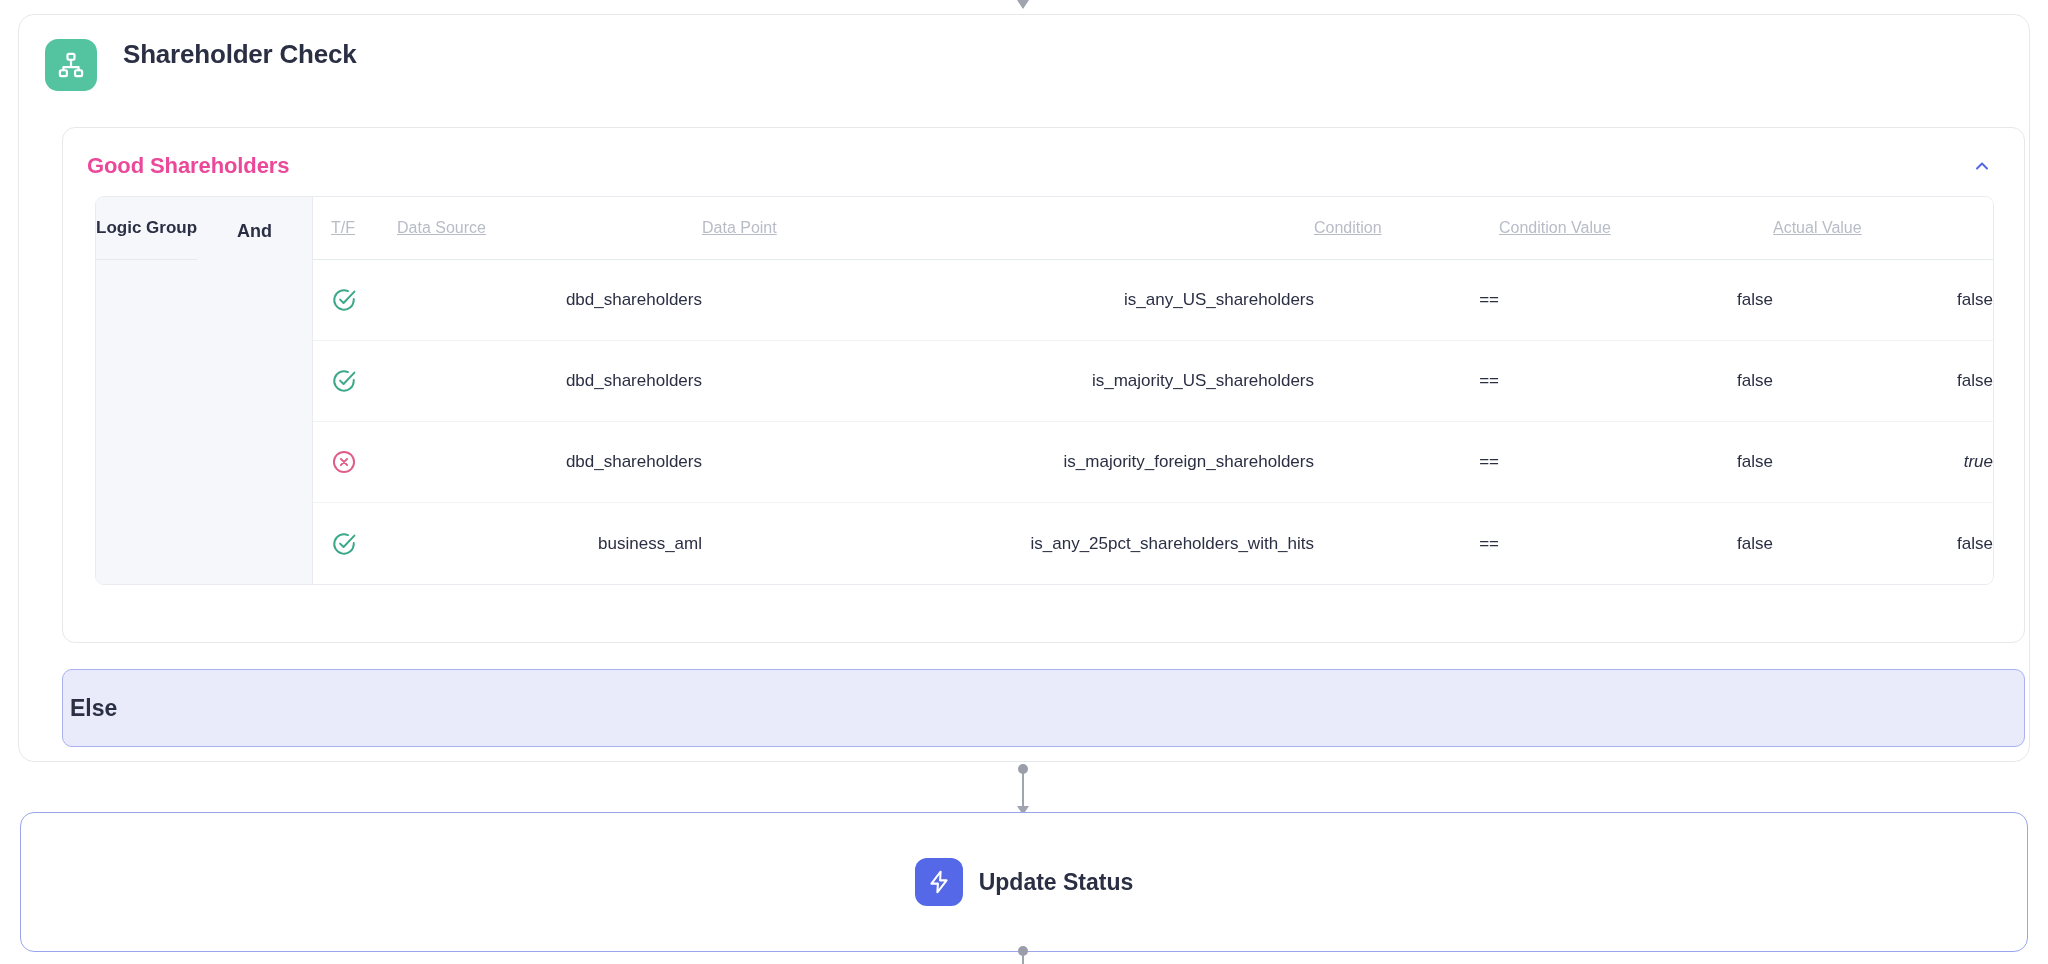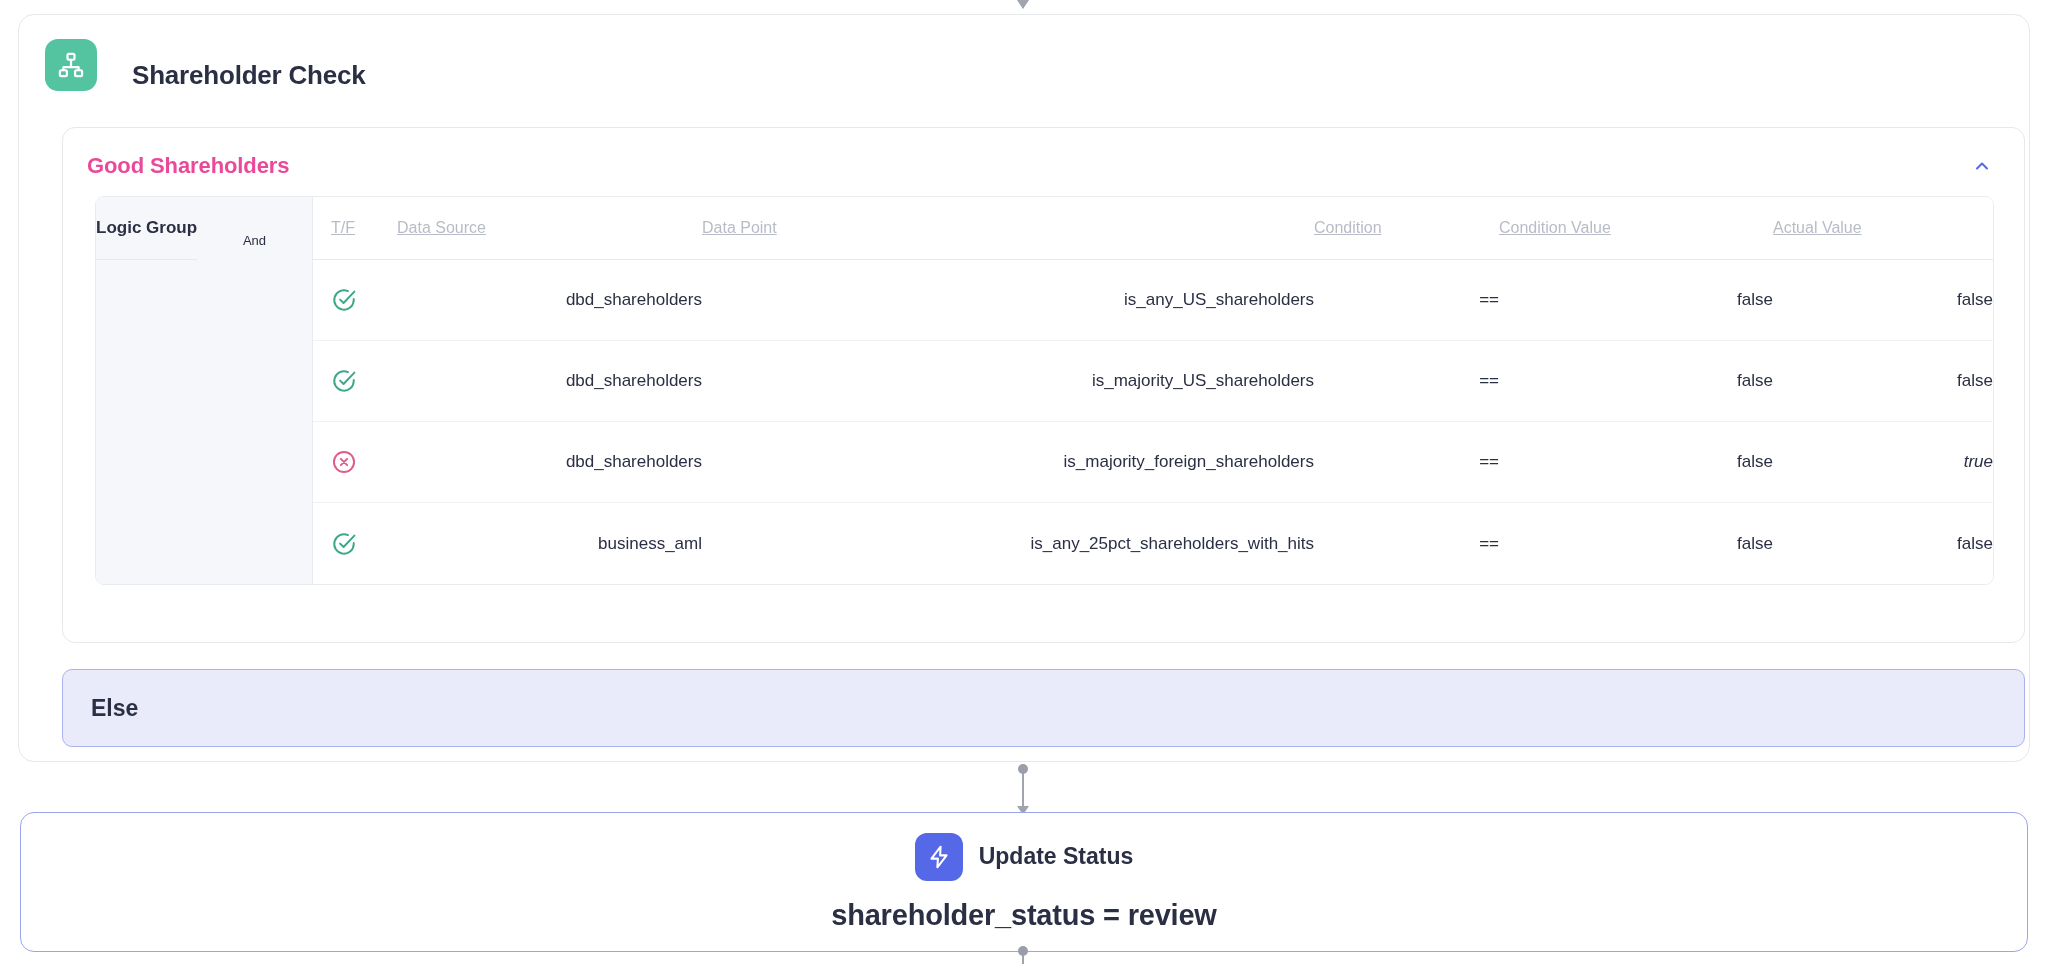--- a/index.html
+++ b/index.html
@@ -53,22 +53,22 @@
     width: 2012px;
     height: 748px;
     background: #ffffff;
     border: 1.5px solid #e6e8ec;
     border-radius: 16px;
   }
 
   
   .node-header {
     display: flex;
-    align-items: flex-end;
-    gap: 35px;
+    align-items: flex-start;
+    gap: 26px;
     padding: 24px 26px 10px 26px;
   }
   .node-icon {
     width: 52px; height: 52px;
     border-radius: 13px;
     background: #54c3a0;
     display: flex;
     align-items: center;
     justify-content: center;
     flex: 0 0 auto;
@@ -141,24 +141,23 @@
     color: #2b2f44;
     border-bottom: 1px solid #e4ece9;
   }
   .logic-body {
     flex: 1;
     display: flex;
     justify-content: center;
     padding-top: 24px;
   }
   .logic-op {
-    font-size: 13px;
-    font-weight: 400;
-    color: #2b2f44;
-    margin-top: 12px;
+    font-size: 18px;
+    font-weight: 700;
+    color: #2b2f44;
   }
 
   .rows-col {
     flex: 1;
     background: #ffffff;
   }
   .rows-head {
     display: flex;
     align-items: center;
     height: 63px;
@@ -200,21 +199,21 @@
     position: absolute;
     left: 43px;
     top: 654px;
     width: 1963px;
     height: 78px;
     background: #e9ebfa;
     border: 1.5px solid #a9b2ee;
     border-radius: 10px;
     display: flex;
     align-items: center;
-    padding-left: 28px;
+    padding-left: 7px;
   }
   .else-label {
     font-size: 23px;
     font-weight: 700;
     color: #2b2f44;
   }
 
   
   .action-node {
     position: absolute;
@@ -383,20 +382,19 @@
 
   <div class="action-node">
     <div class="action-head">
       <div class="action-icon">
         <svg width="26" height="26" viewBox="0 0 24 24" fill="none" stroke="#ffffff" stroke-width="1.9" stroke-linecap="round" stroke-linejoin="round">
           <polygon points="13.5 2.5 5 13.5 11 13.5 10.5 21.5 19 10.5 13 10.5 13.5 2.5"></polygon>
         </svg>
       </div>
       <div class="action-label">Update Status</div>
     </div>
-    <div class="action-expr">shareholder_status = review</div>
   </div>
 
   <div class="connector" id="conn-bottom">
     <div class="dot"></div>
   </div>
 
 </div>
 
 </body></html>

